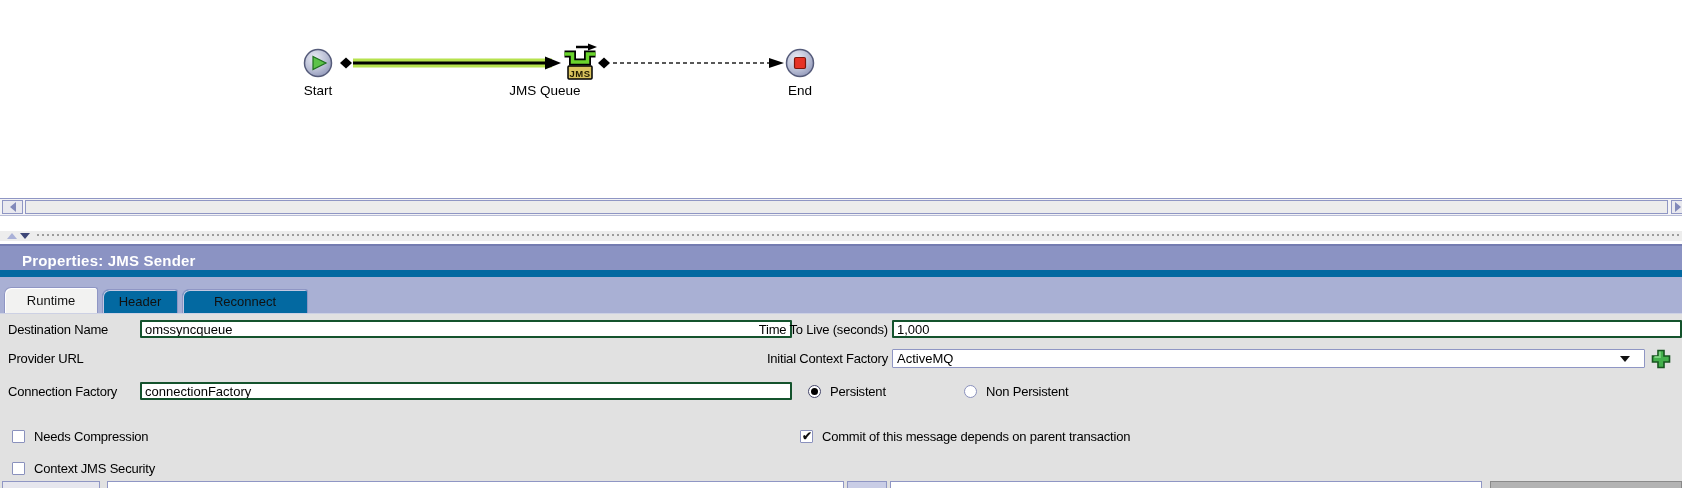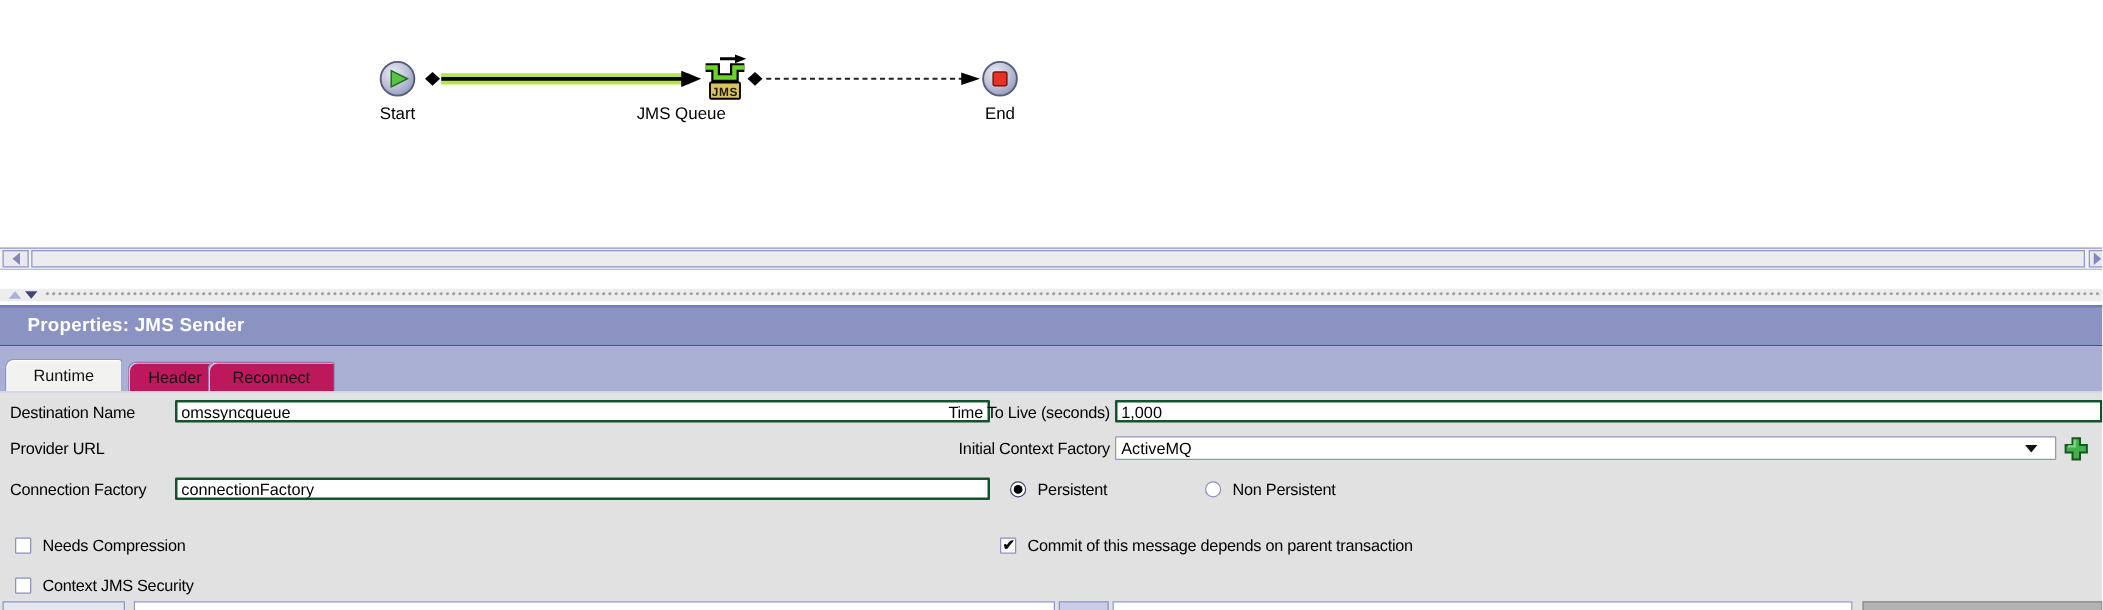--- a/index.html
+++ b/index.html
@@ -20,32 +20,32 @@
 
   
   .splitter{position:absolute;left:0;top:231px;width:1682px;height:10px;background:#ededed;}
   .tri-up{position:absolute;left:7px;top:2px;width:0;height:0;border-left:5px solid transparent;border-right:5px solid transparent;border-bottom:6px solid #aab1d8;}
   .tri-down{position:absolute;left:20px;top:2px;width:0;height:0;border-left:5px solid transparent;border-right:5px solid transparent;border-top:6px solid #3d4677;}
   .splitter-dots{position:absolute;left:36px;top:1px;right:0;height:8px;
     background-image:radial-gradient(circle at 2px 3px,#9c9c9c 1px,rgba(0,0,0,0) 1.4px);
     background-size:5px 7px;}
 
   
-  .titlebar{position:absolute;left:0;top:244px;width:1682px;height:33px;background:#8b93c3;border-top:2px solid #747cb0;border-bottom:1px solid #0369a1;box-sizing:border-box;}
+  .titlebar{position:absolute;left:0;top:244px;width:1682px;height:33px;background:#8b93c3;border-top:2px solid #747cb0;border-bottom:7px solid #0369a1;box-sizing:border-box;}
   .titlebar span{position:absolute;left:22px;top:6px;font-size:15px;font-weight:bold;color:#fff;letter-spacing:0.2px;}
 
   
   .tabstrip{position:absolute;left:0;top:277px;width:1682px;height:36px;background:#a9b0d4;}
-  .tab{position:absolute;bottom:0;height:24px;background:#be185d;border:1px solid #8f96c4;border-bottom:none;border-top-left-radius:7px;border-top-right-radius:3px;box-sizing:border-box;display:flex;align-items:center;justify-content:center;box-shadow:inset 1px 1px 0 #c3c8e2;}
+  .tab{position:absolute;bottom:0;height:24px;background:#0369a1;border:1px solid #8f96c4;border-bottom:none;border-top-left-radius:7px;border-top-right-radius:3px;box-sizing:border-box;display:flex;align-items:center;justify-content:center;box-shadow:inset 1px 1px 0 #c3c8e2;}
   .tab span{font-size:13px;font-weight:normal;color:#111;white-space:nowrap;}
   .tab.active{height:26px;background:#f2f2f1;box-shadow:inset 1px 1px 0 #ffffff;}
   .tab.disabled span{color:#b9bfdb;text-shadow:1px 1px 0 #8d94c0;}
   .tab-runtime{left:4px;width:94px;}
   .tab-header{left:102px;width:76px;}
-  .tab-reconnect{left:166px;width:102px;}
+  .tab-reconnect{left:182px;width:126px;}
   .tab-jmssec{left:292px;width:206px;}
 
   
   .content{position:absolute;left:0;top:313px;width:1682px;height:175px;background:#e1e1e1;border-top:1px solid #cdd1e4;box-sizing:border-box;}
   .flabel{position:absolute;font-size:13px;color:#000;letter-spacing:-0.2px;line-height:18px;white-space:nowrap;}
   .flabel.right{text-align:right;}
   .field-input{position:absolute;height:18px;box-sizing:border-box;border:2px solid #14532d;background:#fff;font-family:"Liberation Sans",sans-serif;font-size:13px;color:#000;padding:0 3px;margin:0;border-radius:1px;}
   .combo{position:absolute;height:19px;box-sizing:border-box;border:1px solid #8f96c4;background:#fff;border-radius:1px;display:flex;align-items:center;}
   .combo .val{font-size:13px;color:#000;padding-left:4px;flex:1;}
   .combo-arrow{width:0;height:0;border-left:5px solid transparent;border-right:5px solid transparent;border-top:6px solid #111;margin-right:14px;}

